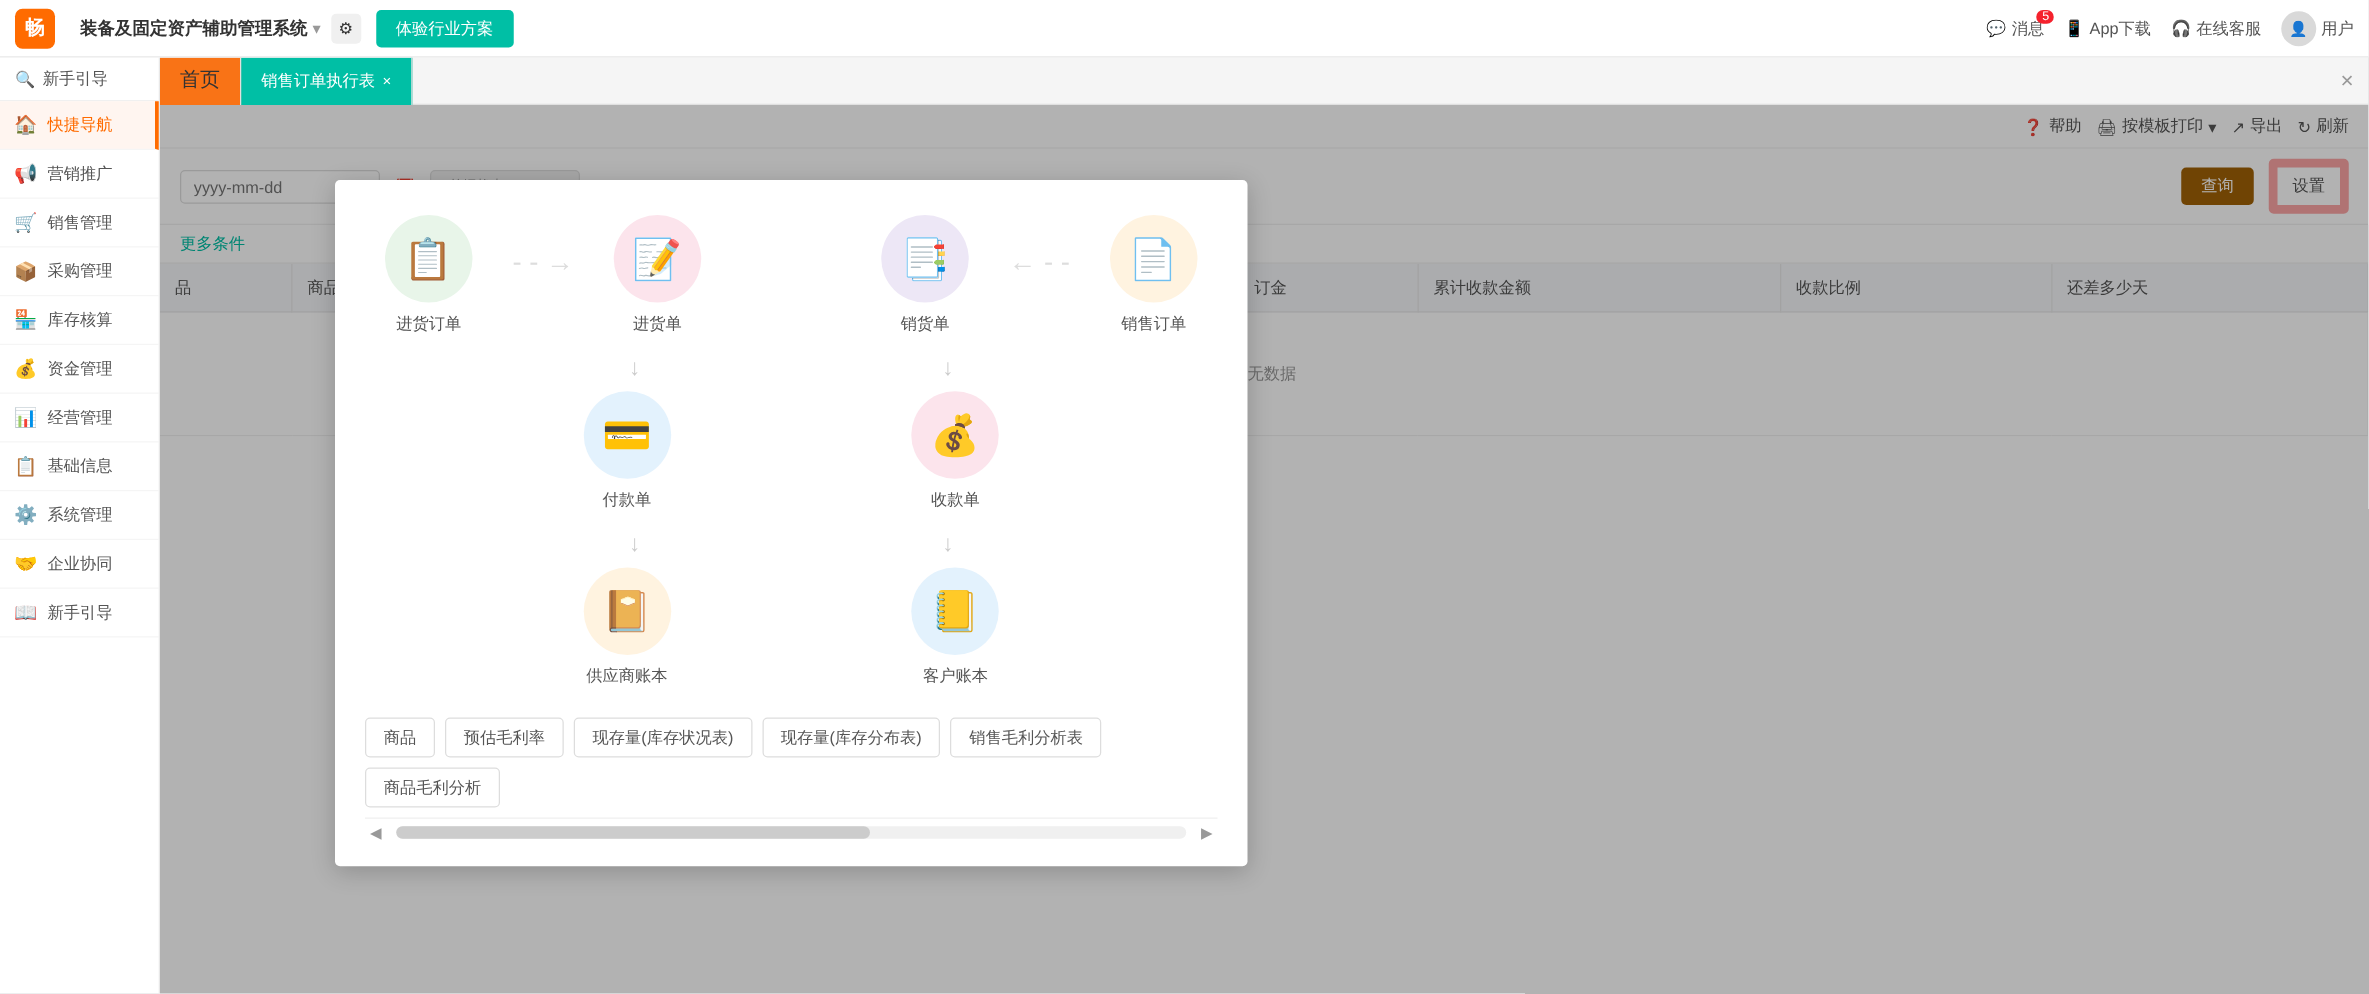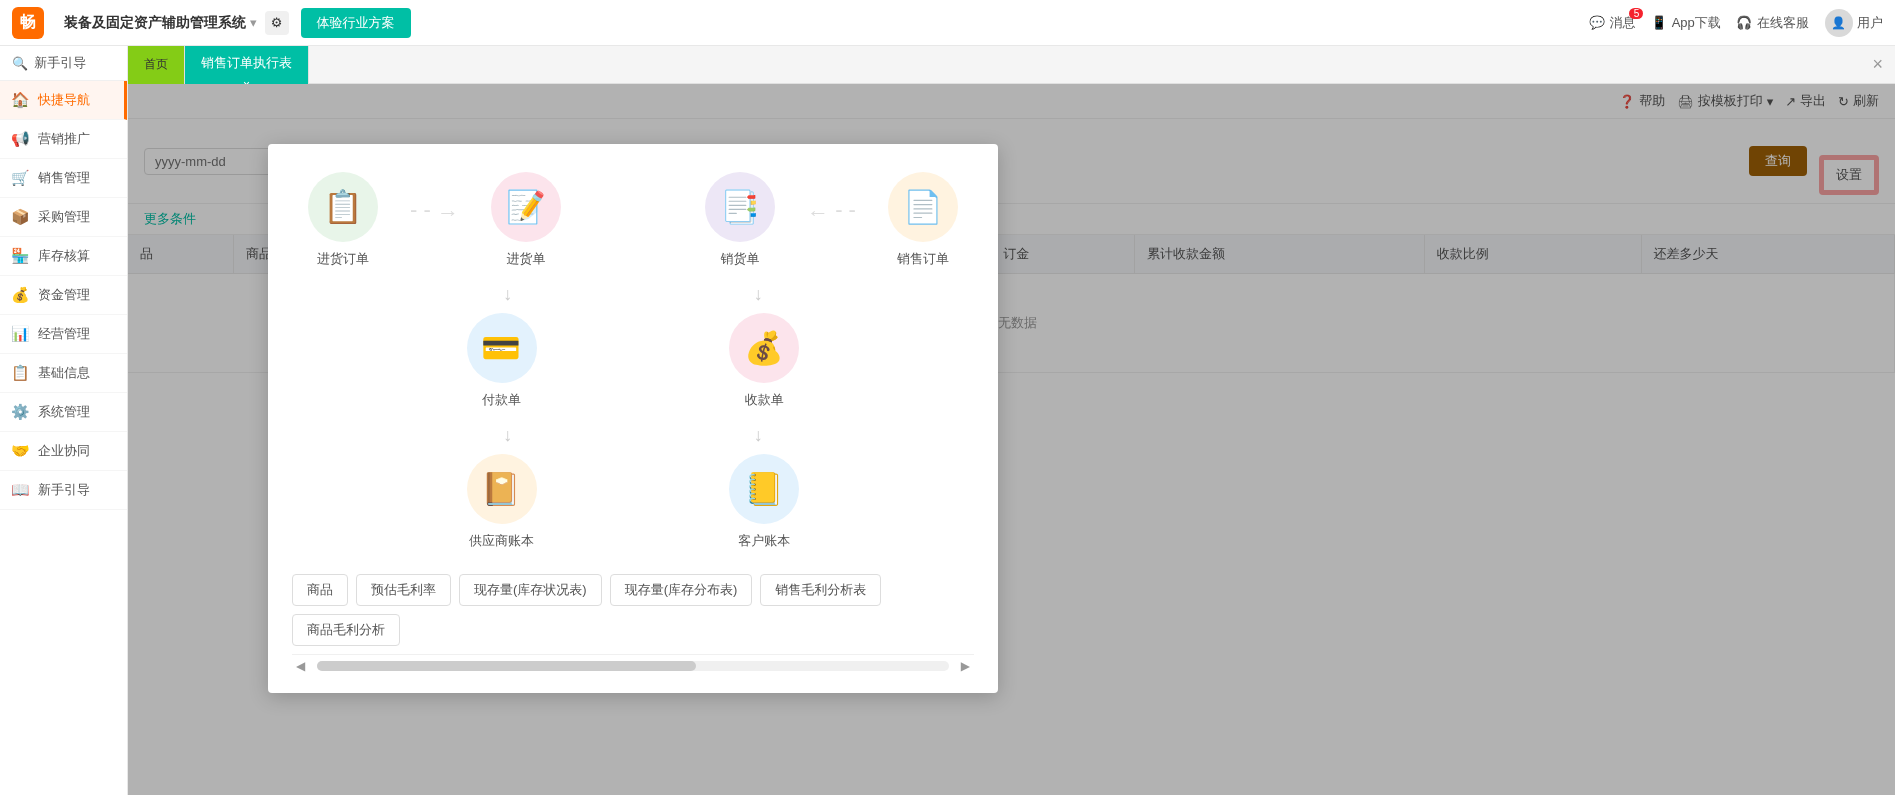--- a/index.html
+++ b/index.html
@@ -24,32 +24,32 @@
     .top-bar-right { margin-left: auto; display: flex; align-items: center; gap: 16px; }
     .top-bar-action { display: flex; align-items: center; gap: 4px; color: #555; cursor: pointer; font-size: 13px; position: relative; }
     .badge { position: absolute; top: -6px; right: -8px; background: #f5222d; color: #fff; border-radius: 8px; font-size: 10px; padding: 0 4px; min-width: 14px; text-align: center; }
     .user-avatar { width: 28px; height: 28px; border-radius: 50%; background: #d9d9d9; display: flex; align-items: center; justify-content: center; color: #888; font-size: 12px; }
     .sidebar-search { display: flex; align-items: center; gap: 6px; padding: 8px 12px; color: #555; cursor: pointer; font-size: 13px; border-bottom: 1px solid #f0f0f0; }
     .sidebar-item { display: flex; align-items: center; gap: 8px; padding: 10px 12px; cursor: pointer; color: #555; font-size: 13px; border-bottom: 1px solid #f5f5f5; }
     .sidebar-item.active { background: #fff5f0; color: #ff6b00; border-right: 3px solid #ff6b00; }
     .sidebar-icon { width: 18px; height: 18px; display: flex; align-items: center; justify-content: center; font-size: 15px; }
 
     
-    .tab-home { padding: 8px 16px; background: #84cc16; color: #333; cursor: pointer; border-right: 1px solid #e0e0e0; font-size: 12px; height: 38px; display: flex; align-items: center; }
-    .tab-active { padding: 8px 16px; background: #00bfa5; color: #fff; cursor: pointer; border-right: 1px solid #e0e0e0; font-size: 13px; height: 38px; display: flex; align-items: center; gap: 6px; flex-direction: column; }
+    .tab-home { padding: 8px 16px; background: #f97316; color: #333; cursor: pointer; border-right: 1px solid #e0e0e0; font-size: 16px; height: 38px; display: flex; align-items: center; }
+    .tab-active { padding: 8px 16px; background: #00bfa5; color: #fff; cursor: pointer; border-right: 1px solid #e0e0e0; font-size: 13px; height: 38px; display: flex; align-items: center; gap: 6px; }
     .tab-close { cursor: pointer; font-size: 12px; }
     .tab-spacer { flex: 1; }
     .tab-close-all { padding: 0 12px; color: #999; cursor: pointer; font-size: 18px; }
 
     
     .toolbar { display: flex; align-items: center; padding: 8px 16px; gap: 12px; border-bottom: 1px solid #f0f0f0; background: #fff; }
     .toolbar-btn { display: flex; align-items: center; gap: 4px; color: #555; cursor: pointer; font-size: 13px; }
     .toolbar-spacer { flex: 1; }
     .search-btn { background: #a16207; color: #fff; border: none; border-radius: 4px; padding: 6px 16px; cursor: pointer; font-size: 13px; }
-    .set-btn { background: #fff; color: #555; border: 5px solid #fca5a5; border-radius: 4px; padding: 6px 12px; cursor: pointer; font-size: 13px; margin-top: 28px; }
+    .set-btn { background: #fff; color: #555; border: 7px solid #fca5a5; border-radius: 4px; padding: 6px 12px; cursor: pointer; font-size: 13px; }
 
     
     .filter-bar { display: flex; align-items: center; padding: 8px 16px; gap: 12px; border-bottom: 1px solid #f0f0f0; background: #fff; }
     .filter-input { border: 1px solid #ddd; border-radius: 4px; padding: 5px 10px; font-size: 13px; width: 160px; color: #999; }
     .filter-select { border: 1px solid #ddd; border-radius: 4px; padding: 5px 10px; font-size: 11px; width: 120px; color: #999; }
     .more-filters { color: #00bfa5; cursor: pointer; font-size: 13px; }
 
     
     .table-wrapper { overflow: auto; flex: 1; }
     table { width: 100%; border-collapse: collapse; font-size: 13px; }

